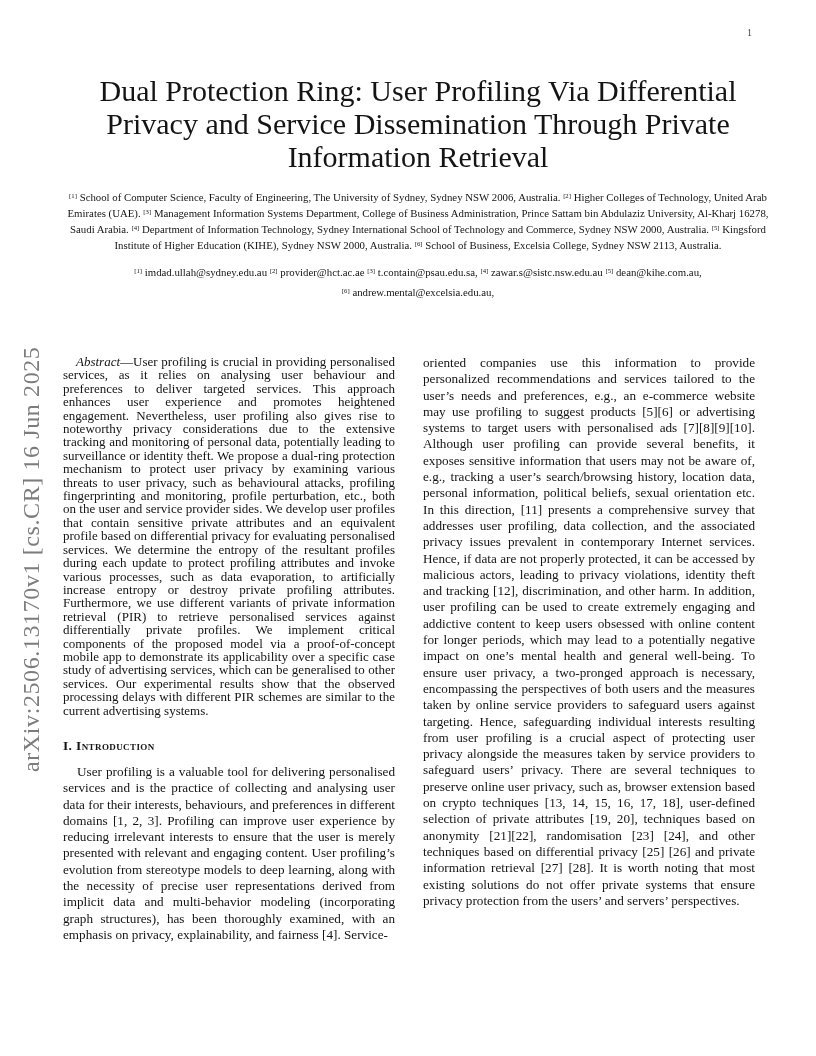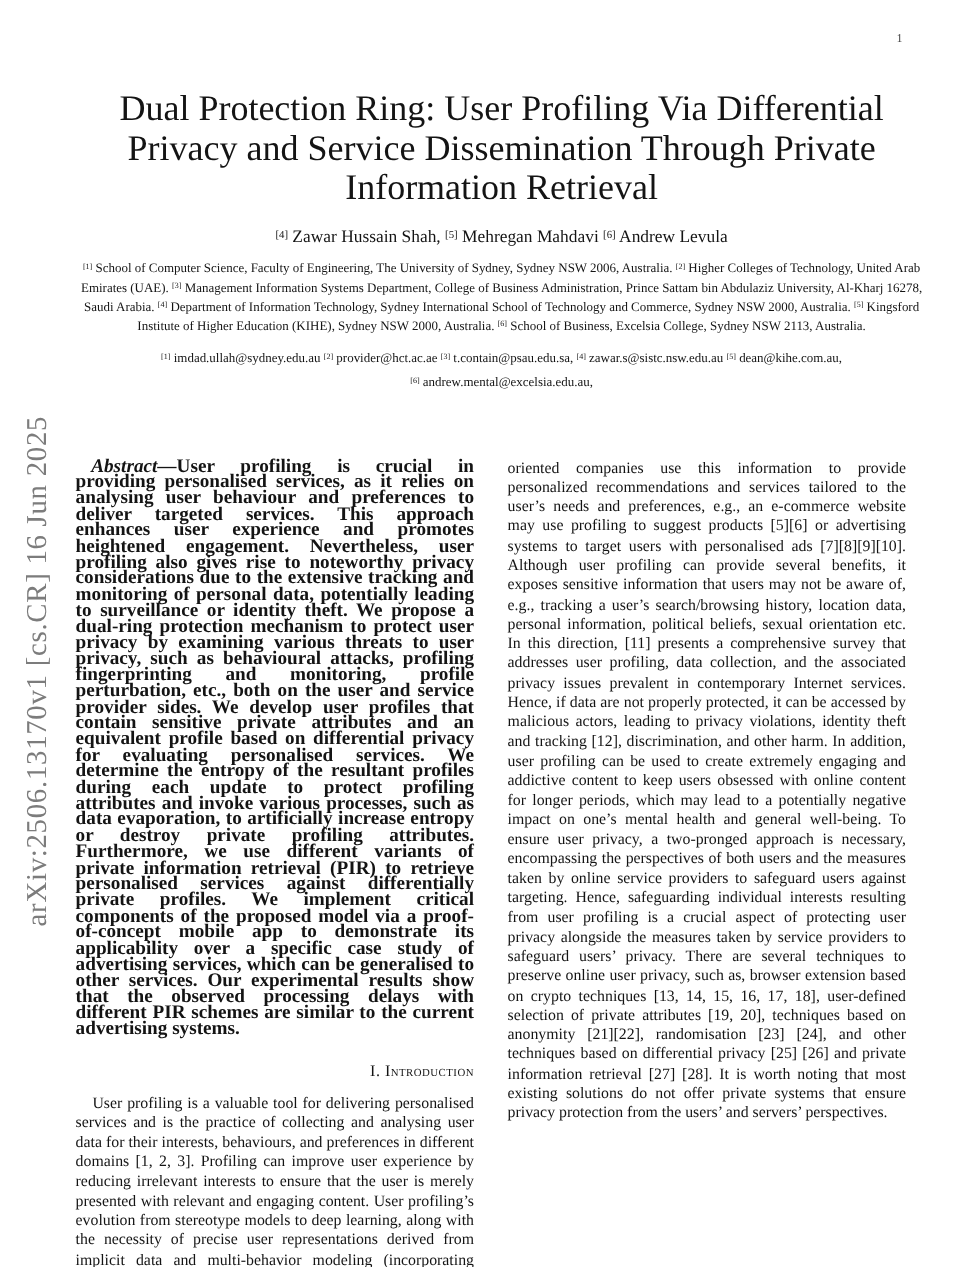--- a/index.html
+++ b/index.html
@@ -34,58 +34,50 @@
   }
   .authors{margin-top:17px;text-align:center;font-size:14.5px;line-height:17.5px;}
   .sup{font-size:62%;position:relative;top:-0.45em;}
   .affils{margin-top:8px;text-align:center;font-size:10.8px;line-height:14px;}
   .emails{margin-top:11px;text-align:center;font-size:10.8px;line-height:14px;}
   .emails .line2{margin-top:4px;}
   .columns{display:flex;gap:28px;margin-top:54px;}
   .col{width:332px;font-size:13.2px;line-height:16.3px;text-align:justify;hyphens:auto;}
   .col p{margin:0;}
   .abstract,.indexterms{
-    font-size:16px;line-height:13.4px;
-    font-weight:bold;text-indent:13px;
+    font-size:13px;line-height:13.4px;
+    font-weight:normal;text-indent:13px;
   }
   .indexterms{margin-top:13px;}
   .lead{font-style:italic;}
   .sechead{
     margin:21px 0 10px;
-    text-align:right;text-indent:0;
+    text-align:left;text-indent:0;
     font-variant:small-caps;
     font-size:13.4px;line-height:16px;
     letter-spacing:0.4px;
-    font-weight:normal;
+    font-weight:bold;
   }
   .para{text-indent:14px;}
   .para.noindent{text-indent:0;}
 </style>
 </head>
 <body>
 
 <div class="page">
 
   <div class="pageno">1</div>
 
   <div class="watermark">arXiv:2506.13170v1  [cs.CR]  16 Jun 2025</div>
 
   <div class="content">
 
     <h1 class="title">Dual Protection Ring: User Profiling Via Differential Privacy and Service Dissemination Through Private Information Retrieval</h1>
 
     <div class="authors">
-      <div>
-        <span class="sup">[4]</span>
-        <span>Zawar Hussain Shah,</span>
-        <span class="sup">[5]</span>
-        <span>Mehregan Mahdavi</span>
-        <span class="sup">[6]</span>
-        <span>Andrew Levula</span>
-      </div>
     </div>
 
     <div class="affils">
       <span class="sup">[1]</span>
       <span>School of Computer Science, Faculty of Engineering, The University of Sydney, Sydney NSW 2006, Australia.</span>
       <span class="sup">[2]</span>
       <span>Higher Colleges of Technology, United Arab Emirates (UAE).</span>
       <span class="sup">[3]</span>
       <span>Management Information Systems Department, College of Business Administration, Prince Sattam bin Abdulaziz University, Al-Kharj 16278, Saudi Arabia.</span>
       <span class="sup">[4]</span>

